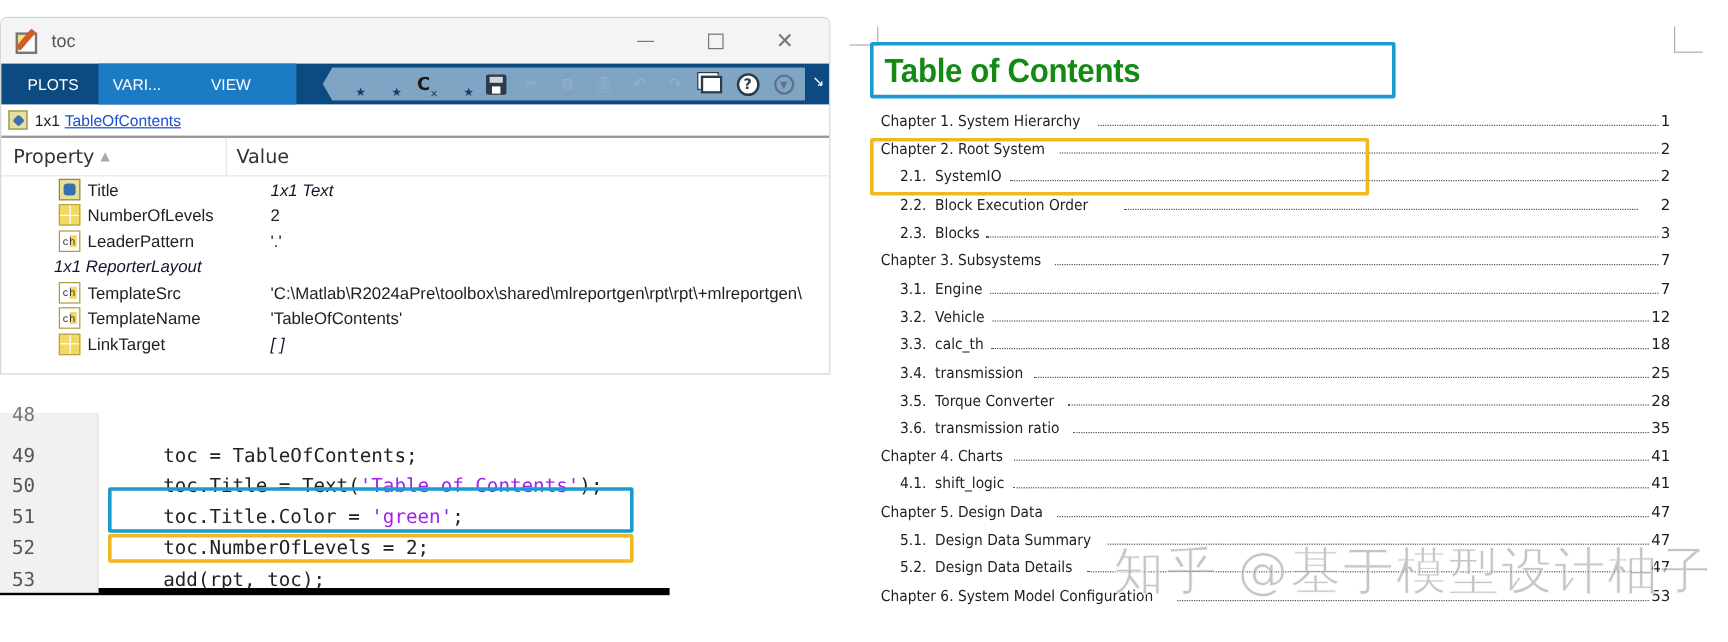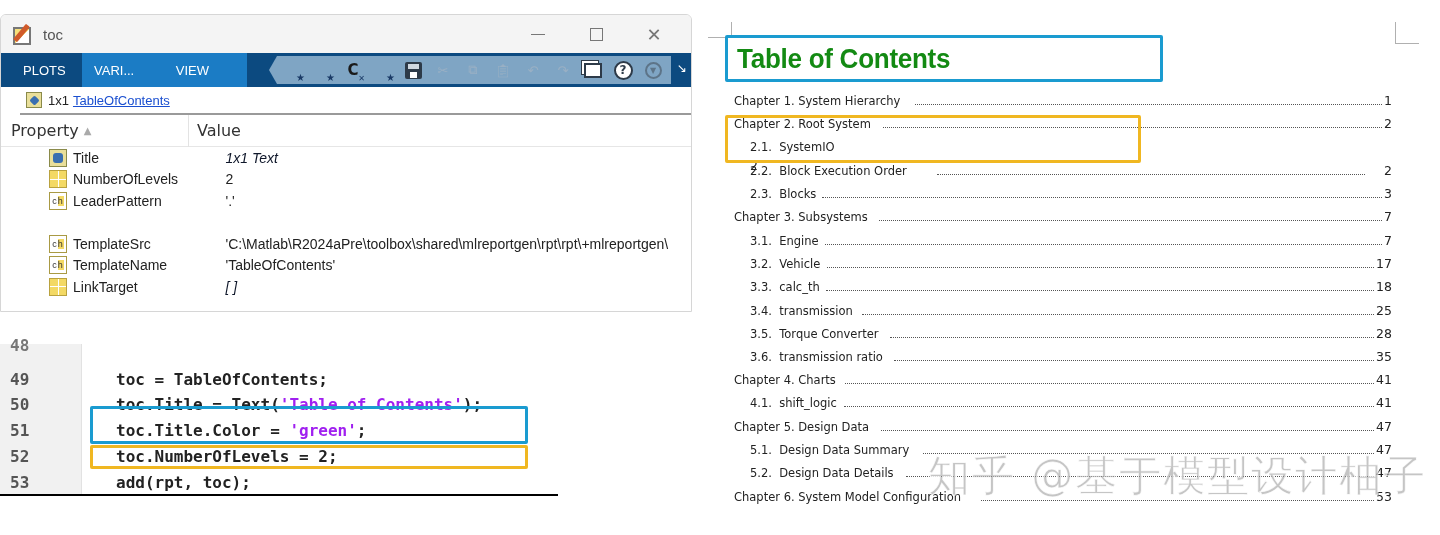--- a/index.html
+++ b/index.html
@@ -43,45 +43,45 @@
   .qat .qicon.dim { color: #9ab0c4; }
   .qicon .star { position: absolute; right: 0; bottom: -2px; font-size: 10px; color: #1a3a66; }
   .qicon .floppy { width: 17px; height: 17px; background: #2d3a48; border-radius: 2px; position: relative; }
   .qicon .floppy::before { content:""; position:absolute; left:3px; top:2px; width:11px; height:5px; background:#cfd8e0; }
   .qicon .floppy::after { content:""; position:absolute; left:5px; bottom:1px; width:7px; height:6px; background:#fff; }
   .qicon .help { width: 19px; height: 19px; border-radius: 50%; background: #fff; border: 2px solid #2d3a48; font-weight: bold; font-size: 12px; display:flex; align-items:center; justify-content:center; color:#2d3a48; }
   .qicon .dd { width: 17px; height: 17px; border-radius: 50%; border: 2px solid #5d7488; display:flex; align-items:center; justify-content:center; font-size:8px; color:#5d7488; }
   .qicon .win2 { width: 18px; height: 15px; border: 2px solid #2d3a48; background: #fff; box-shadow: -3px -3px 0 -1px #fff, -3px -3px 0 0 #2d3a48; }
   .ribbon .expand { position: absolute; right: 4px; top: 8px; color: #fff; font-size: 12px; }
 
-  .var-path { height: 28px; display: flex; align-items: center; padding-left: 6px; font-size: 13px; font-family: "Liberation Sans", sans-serif; color: #222; border-bottom: 2px solid #9a9a9a; margin-left: 19px; }
+  .var-path { height: 28px; display: flex; align-items: center; padding-left: 6px; font-size: 13px; font-family: "Liberation Sans", sans-serif; color: #222; border-bottom: 2px solid #9a9a9a; }
   .obj-icon { width: 16px; height: 16px; background: #e9df9a; border: 1px solid #8a8a4a; display: inline-flex; align-items: center; justify-content: center; margin-right: 6px; }
   .obj-icon::before { content: ""; width: 9px; height: 9px; background: #3a6fb0; border-radius: 2px; transform: rotate(45deg) scale(.8); }
   .var-path .link { color: #1a4fd0; text-decoration: underline; margin-left: 4px; }
   .prop-head { height: 32px; display: flex; align-items: center; border-bottom: 1px solid #e6e6e6; }
   .prop-head .h1 { width: 188px; padding-left: 10px; color: #333; border-right: 1px solid #e3e3e3; height: 32px; display: flex; align-items: center; }
   .prop-head .h1 .sort { color: #aaa; font-size: 10px; margin-left: 5px; }
   .prop-head .h2 { padding-left: 8px; color: #333; }
   .prop-row { height: 21.5px; display: flex; align-items: center; white-space: nowrap; margin-left: 44px; }
   .prop-row .pcell { width: 192px; display: flex; align-items: center; padding-left: 4px; color: #222; }
   .prop-row .vcell { color: #222; font-size: 14px; overflow: hidden; width: 496px; }
   .prop-row .vcell.italic { color: #0f172a; font-style: italic; }
   .ico { width: 18px; height: 18px; margin-right: 6px; flex-shrink: 0; }
   .ico.obj { background: #e9df9a; border: 1px solid #8a8a4a; display:flex; align-items:center; justify-content:center; }
   .ico.obj::before { content:""; width:10px; height:10px; background:#3a6fb0; border-radius:3px; }
   .ico.grid { background: #f3d964; border: 1px solid #b9a23f; background-image: linear-gradient(#fff 0 0), linear-gradient(#fff 0 0); background-size: 1px 100%, 100% 1px; background-position: center, center; background-repeat: no-repeat; }
   .ico.ch { background: #fff; border: 1px solid #a99a44; font-size: 9px; color: #333; display:flex; align-items:center; justify-content:center; letter-spacing: 1px; }
   .ico.ch span:last-child { background:#f3d964; }
 
   
-  .code-panel { position: absolute; left: 0; top: 344px; width: 558px; height: 152px; border-bottom: 2px solid #000000; font-weight: bold; }
+  .code-panel { position: absolute; left: 0; top: 344px; width: 558px; height: 152px; border-bottom: 6px solid #000000; }
   .gutter { position: absolute; left: 0; top: 0; width: 82px; height: 150px; background: #f1f1f1; border-right: 1px solid #e2e2e2; }
   .code-line { position: absolute; left: 0; height: 26px; width: 558px; display: flex; align-items: center; font-family: "DejaVu Sans Mono", monospace; font-size: 16px; }
   .code-line .ln { width: 82px; padding-left: 10px; color: #555; }
-  .code-line .src { padding-left: 34px; color: #222; white-space: pre; text-align: center; }
+  .code-line .src { padding-left: 54px; color: #222; white-space: pre; text-align: center; }
   .code-line .str { color: #a020f0; }
   .hl-box { position: absolute; border: 3.5px solid; border-radius: 2px; }
 
   
   .doc { position: absolute; left: 700px; top: 0; width: 740px; height: 535px; font-family: "Liberation Sans", sans-serif; }
   .crop-tl-h { position: absolute; left: 8px; top: 37px; width: 24px; height: 1px; background: #b0b0b0; }
   .crop-tl-v { position: absolute; left: 31px; top: 22px; width: 1px; height: 16px; background: #b0b0b0; }
   .crop-tr-h { position: absolute; left: 695px; top: 43px; width: 24px; height: 1px; background: #b0b0b0; }
   .crop-tr-v { position: absolute; left: 695px; top: 22px; width: 1px; height: 22px; background: #b0b0b0; }
   .toc-title { position: absolute; left: 37px; top: 43px; font-size: 28px; font-weight: bold; color: #138a13; font-family: "Liberation Sans", sans-serif; letter-spacing: -0.3px; transform: scaleX(0.93); transform-origin: left; }
@@ -201,20 +201,21 @@
       <div class="pcell">
           <span class="ico ch">
             <span>c</span>
             <span>h</span>
           </span>
           <span>LeaderPattern</span>
         </div>
       <div class="vcell">'.'</div>
     </div>
     <div class="prop-row">
+      <div class="vcell italic">1x1 ReporterLayout</div>
     </div>
     <div class="prop-row">
       <div class="pcell">
           <span class="ico ch">
             <span>c</span>
             <span>h</span>
           </span>
           <span>TemplateSrc</span>
         </div>
       <div class="vcell">'C:\Matlab\R2024aPre\toolbox\shared\mlreportgen\rpt\rpt\+mlreportgen\</div>
@@ -280,21 +281,21 @@
   <div class="toc-entry" style="top:93px;">
       <span class="label">Chapter 1. System Hierarchy</span>
       <span class="leader"></span>
       <span class="page">1</span>
     </div>
   <div class="toc-entry" style="top:116px;">
       <span class="label">Chapter 2. Root System</span>
       <span class="leader"></span>
       <span class="page">2</span>
     </div>
-  <div class="toc-entry level2" style="top:139px;flex-direction:column;">
+  <div class="toc-entry level2" style="top:139px;">
       <span class="label">2.1.  SystemIO</span>
       <span class="leader"></span>
       <span class="page">2</span>
     </div>
   <div class="toc-entry level2" style="top:163px;gap:17px;">
       <span class="label">2.2.  Block Execution Order</span>
       <span class="leader"></span>
       <span class="page">2</span>
     </div>
   <div class="toc-entry level2" style="top:186px;">
@@ -308,21 +309,21 @@
       <span class="page">7</span>
     </div>
   <div class="toc-entry level2" style="top:233px;">
       <span class="label">3.1.  Engine</span>
       <span class="leader"></span>
       <span class="page">7</span>
     </div>
   <div class="toc-entry level2" style="top:256px;">
       <span class="label">3.2.  Vehicle</span>
       <span class="leader"></span>
-      <span class="page">17</span>
+      <span class="page">12</span>
     </div>
   <div class="toc-entry level2" style="top:279px;">
       <span class="label">3.3.  calc_th</span>
       <span class="leader"></span>
       <span class="page">18</span>
     </div>
   <div class="toc-entry level2" style="top:303px;">
       <span class="label">3.4.  transmission</span>
       <span class="leader"></span>
       <span class="page">25</span>

